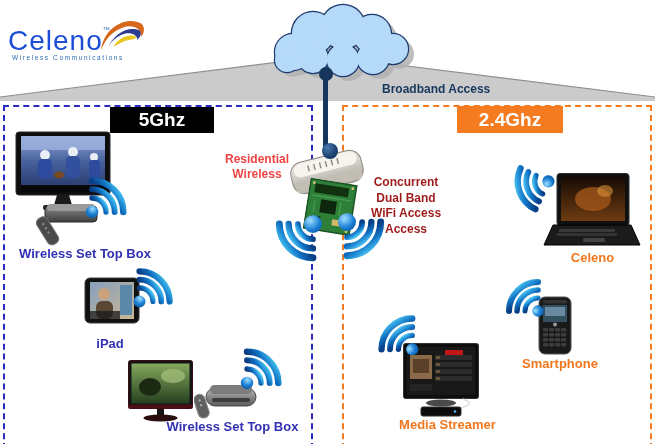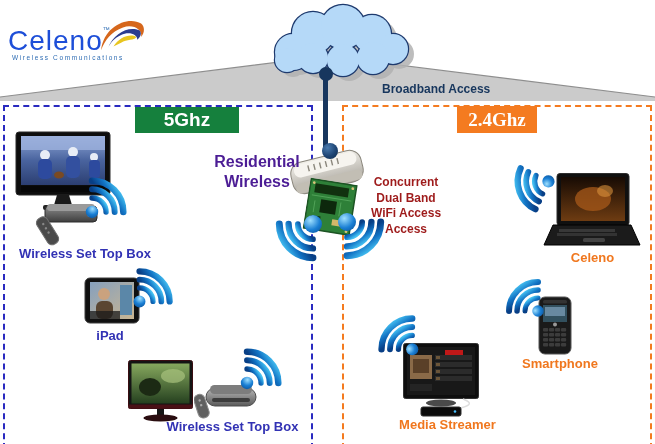--- a/index.html
+++ b/index.html
@@ -4,26 +4,26 @@
 <style>
   html,body{margin:0;padding:0;}
   body{width:655px;height:444px;position:relative;overflow:hidden;background:#ffffff;
        font-family:"Liberation Sans",sans-serif;}
   .abs{position:absolute;}
   .zone-box{position:absolute;top:105px;height:360px;border:2px dashed;}
   .zone-5{left:3px;width:306px;border-color:#2a2ac0;}
   .zone-24{left:342px;width:306px;border-color:#f47b20;}
   .zone-title{position:absolute;color:#ffffff;font-size:19px;font-weight:bold;
       display:flex;align-items:center;justify-content:center;z-index:6;}
-  .zt-5{left:110px;top:107px;width:104px;height:26px;background:#15803d;margin-left:25px;}
-  .zt-24{left:457px;top:106px;width:80px;height:27px;background:#f47b20;font-family:Liberation Serif, serif;}
+  .zt-5{left:110px;top:107px;width:104px;height:26px;background:#000000;}
+  .zt-24{left:457px;top:106px;width:106px;height:27px;background:#f47b20;}
   .lbl{position:absolute;font-weight:bold;text-align:center;z-index:8;}
   .lbl-blue{color:#3232b4;font-size:13px;}
   .lbl-orange{color:#f0771e;font-size:13px;}
-  .lbl-navy{color:#4c1d95;font-size:16px;line-height:1.25;}
+  .lbl-navy{color:#ef4444;font-size:12px;line-height:1.25;}
   .lbl-red{color:#9e1b1b;font-size:12px;line-height:1.3;margin-top:12px;}
   .wifi{position:absolute;z-index:7;}
   .dev{position:absolute;z-index:5;}
   .ball{position:absolute;border-radius:50%;z-index:7;
         background:radial-gradient(circle at 35% 30%,#9fe0ff 0%,#1a7fd4 55%,#084a90 100%);}
   .navy-ball{position:absolute;border-radius:50%;z-index:6;
         background:radial-gradient(circle at 35% 30%,#4a7bb0 0%,#1d4473 55%,#102a4a 100%);}
   #bb-line{position:absolute;left:323px;top:72px;width:5px;height:80px;background:#17365e;z-index:2;}
   #logo{position:absolute;left:8px;top:16px;z-index:9;}
   #logo .name{font-size:28px;color:#1d4ed8;letter-spacing:1px;font-weight:400;}
@@ -239,21 +239,21 @@
   <rect x="1" y="1" width="54" height="45" rx="5" fill="#101010" stroke="#3c3c3c"></rect>
   <rect x="6" y="5" width="44" height="37" fill="url(#padsc)"></rect>
   <rect x="36" y="8" width="12" height="30" fill="#5b87a8"></rect>
   <circle cx="20" cy="17" r="6" fill="#caa27e"></circle>
   <rect x="12" y="24" width="17" height="18" rx="6" fill="#5a4632"></rect>
   <rect x="6" y="34" width="30" height="8" fill="#1b1b1b" opacity="0.75"></rect>
 </svg>
 <svg class="wifi" style="left:126px;top:263px;width:52px;height:52px;transform:rotate(45deg)" viewBox="0 0 100 100">
     <use href="#wifi-sym"></use>
   </svg>
-<div class="lbl lbl-blue" style="left:80px;top:328px;width:60px">iPad</div>
+<div class="lbl lbl-blue" style="left:80px;top:336px;width:60px">iPad</div>
 
 <svg class="dev" style="left:128px;top:360px" width="66" height="62" viewBox="0 0 66 62">
   <rect x="0.5" y="0.5" width="64" height="48" rx="2" fill="#141414" stroke="#3a0d12"></rect>
   <rect x="3.5" y="3.5" width="58" height="40" fill="url(#grn)"></rect>
   <ellipse cx="22" cy="27" rx="11" ry="9" fill="#1c2a14"></ellipse>
   <ellipse cx="45" cy="16" rx="12" ry="7" fill="#a8c27e" opacity="0.7"></ellipse>
   <rect x="0.5" y="44.5" width="64" height="4" fill="#4a1016"></rect>
   <rect x="29" y="49" width="7" height="7" fill="#151515"></rect>
   <ellipse cx="32.5" cy="58" rx="17" ry="3.5" fill="#2a0d10"></ellipse>
 </svg>

